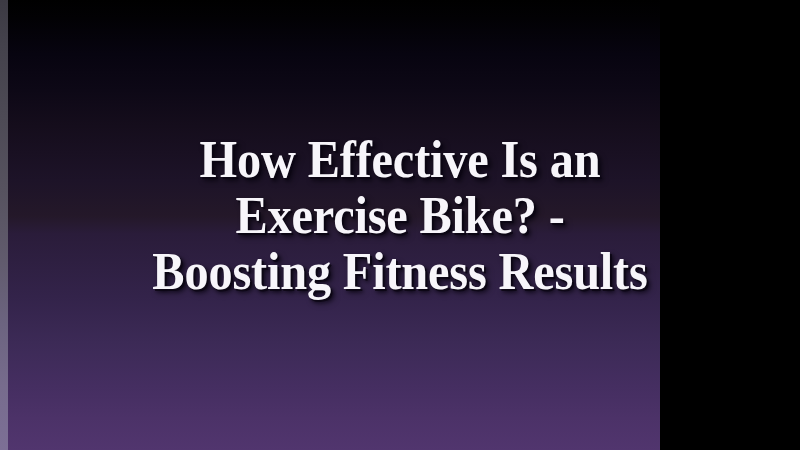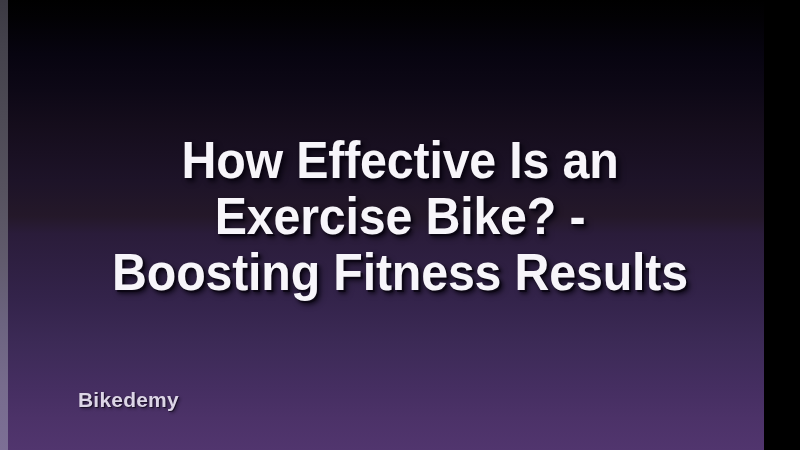--- a/index.html
+++ b/index.html
@@ -3,24 +3,24 @@
 <meta charset="utf-8">
 <title>Blog Title Card</title>
 <style>
   html, body {
     margin: 0;
     padding: 0;
     background: #000000;
   }
   #card {
     position: relative;
-    width: 764px;
+    width: 660px;
     height: 450px;
     overflow: hidden;
-    font-family: Liberation Sans, sans-serif;
+    font-family: Liberation Serif, serif;
     
     background: linear-gradient(
       to bottom,
       #000000 0%,
       #020104 4%,
       #070410 12%,
       #0d0816 20%,
       #150d1c 28%,
       #1d1328 40%,
       #241829 48%,
@@ -104,17 +104,14 @@
 <div id="card">
 
   <div id="left-strip"></div>
 
   <div id="title-block">
     <span class="title-line">How Effective Is an</span>
     <span class="title-line">Exercise Bike? -</span>
     <span class="title-line">Boosting Fitness Results</span>
   </div>
 
-  <div id="byline">
-    <span class="byline-text">Bikedemy</span>
-  </div>
 
 </div>
 
 </body></html>

